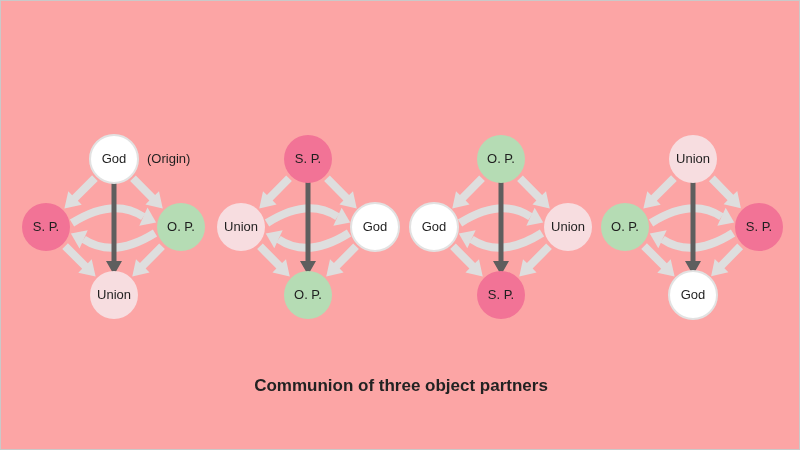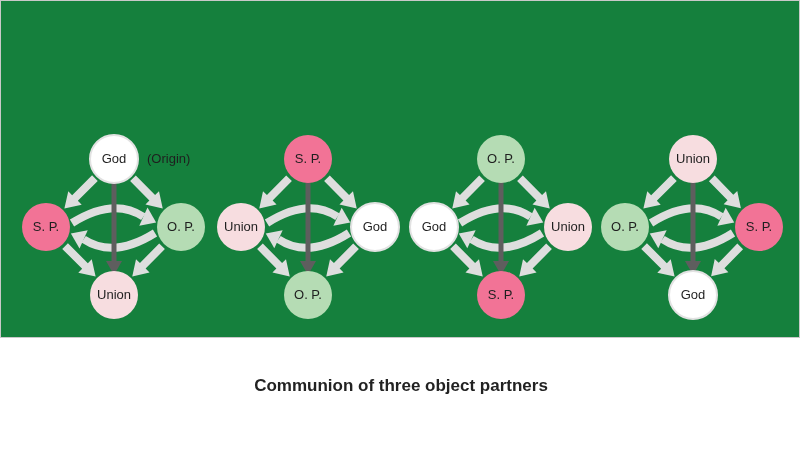--- a/index.html
+++ b/index.html
@@ -9,22 +9,22 @@
   }
   body {
     width: 800px;
     height: 450px;
     font-family: "Liberation Sans", sans-serif;
     overflow: hidden;
   }
   #canvas {
     position: relative;
     width: 800px;
-    height: 338px;
-    background: #15803d;
+    height: 450px;
+    background: #fca5a5;
     border: 1px solid #c9c9c9;
     box-sizing: border-box;
   }
   #diagram-svg {
     position: absolute;
     left: 0;
     top: 0;
     width: 800px;
     height: 450px;
   }

